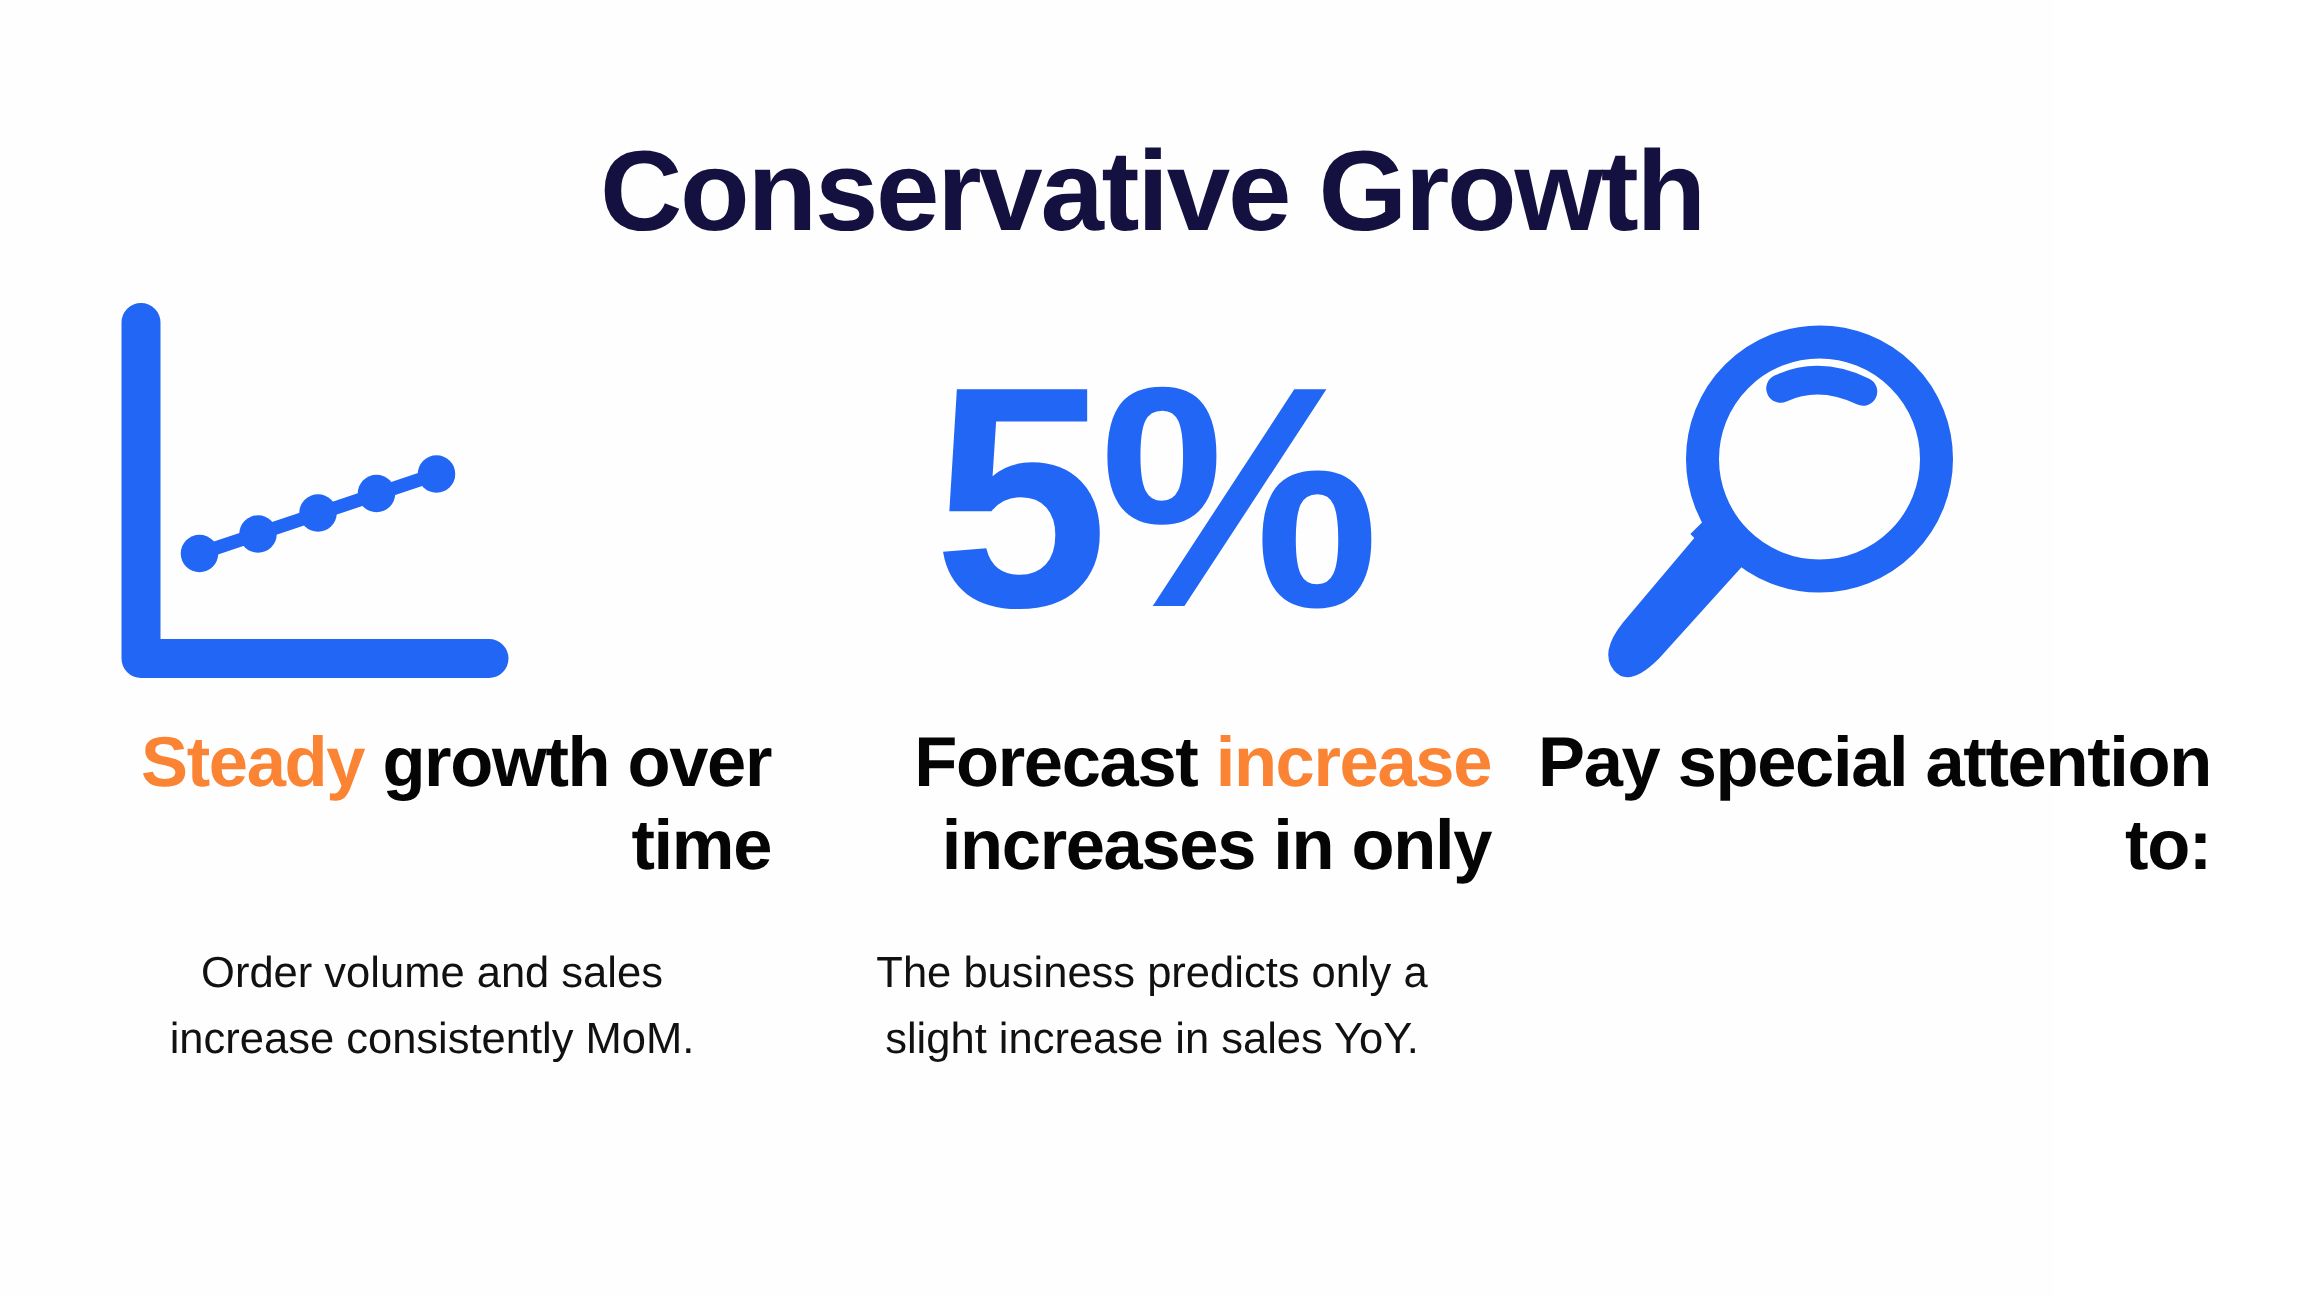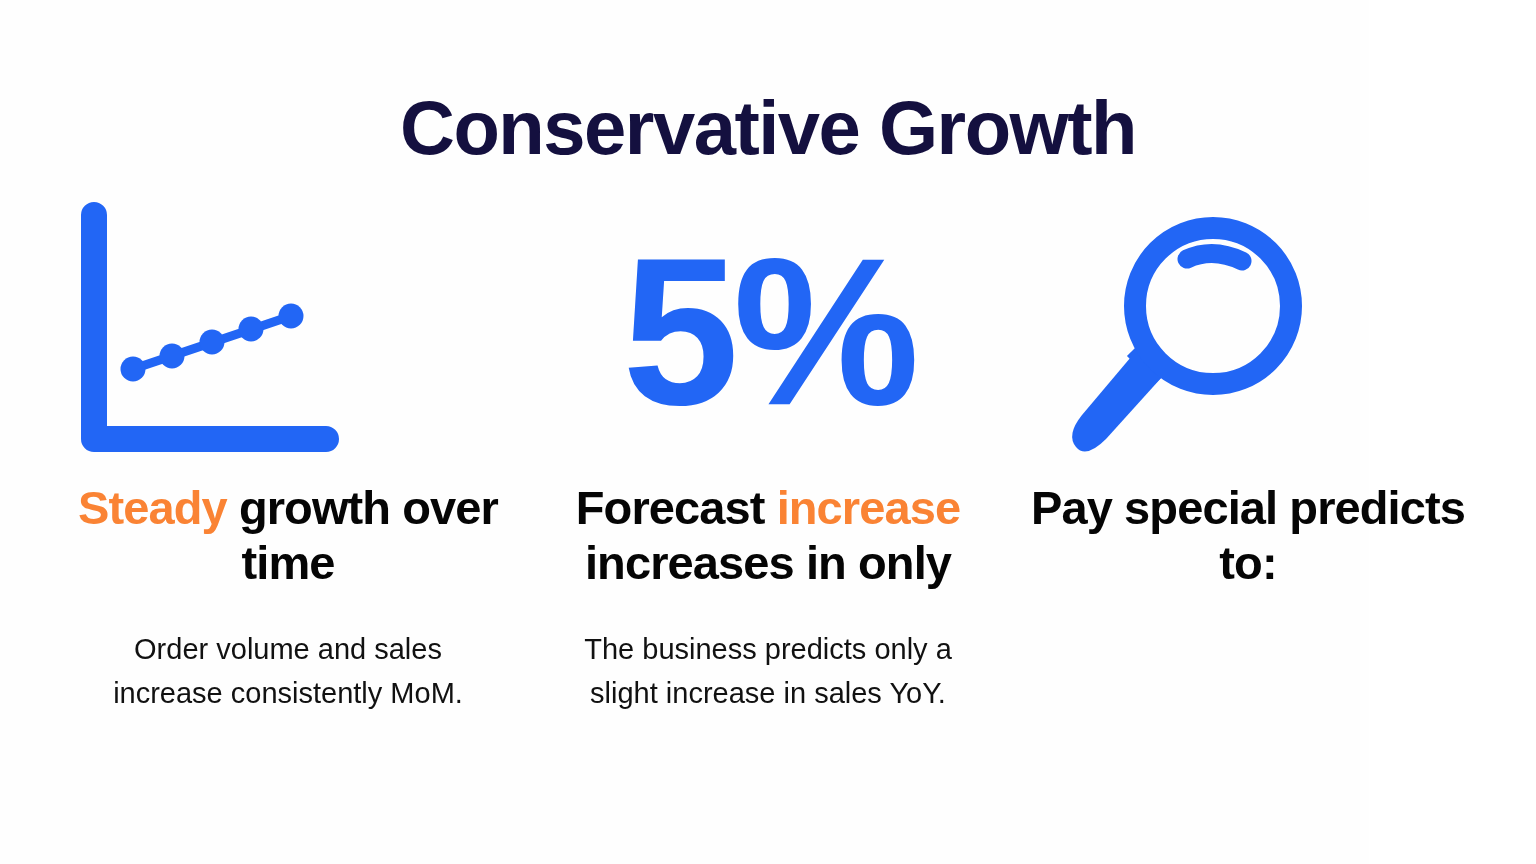--- a/index.html
+++ b/index.html
@@ -77,21 +77,21 @@
     letter-spacing: -6px;
   }
 
   
   .col-heading {
     font-size: 47px;
     font-weight: 700;
     line-height: 1.18;
     letter-spacing: -0.9px;
     color: #050505;
-    text-align: center;
+    text-align: right;
     margin-top: 12px;
     max-width: 470px;
   }
   .col-heading .hl { color: #fa8334; }
 
   
   .col-body {
     font-size: 29px;
     font-weight: 400;
     line-height: 1.52;
@@ -179,18 +179,18 @@
           <path d="M86 150 L112 176 L56 238 Q36 258 26 246 Q16 234 32 214 Z" fill="#2266f5"></path>
 
           <line x1="84" y1="148" x2="112" y2="176" stroke="#2266f5" stroke-width="20" stroke-linecap="butt"></line>
 
           <circle cx="163" cy="105" r="78" fill="none" stroke="#2266f5" stroke-width="22"></circle>
 
           <path d="M137 58 Q163 46 192 60" fill="none" stroke="#2266f5" stroke-width="19" stroke-linecap="round"></path>
         </svg>
       </div>
 
-      <div class="col-heading">Pay special predicts to:</div>
+      <div class="col-heading">Pay special attention to:</div>
 
     </div>
 
   </div>
 </div>
 
 </body></html>

